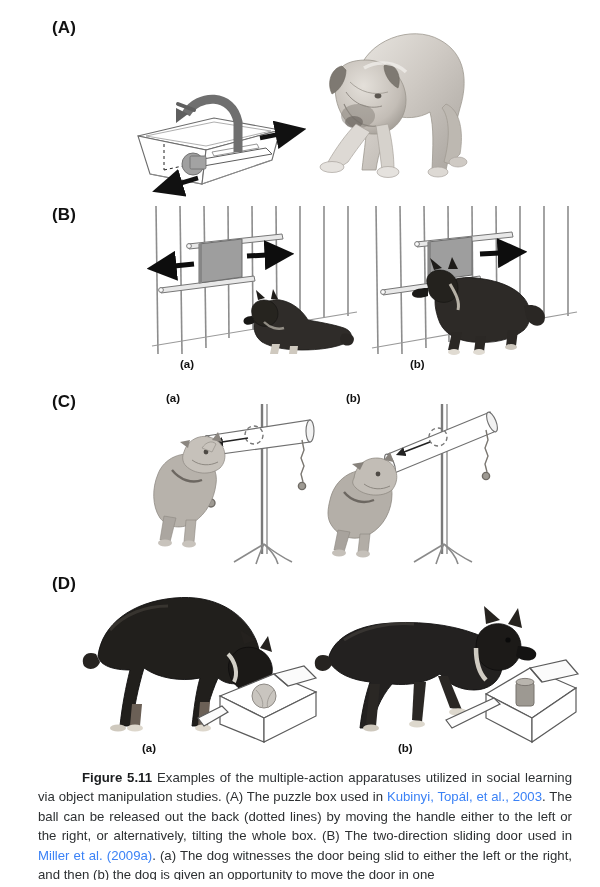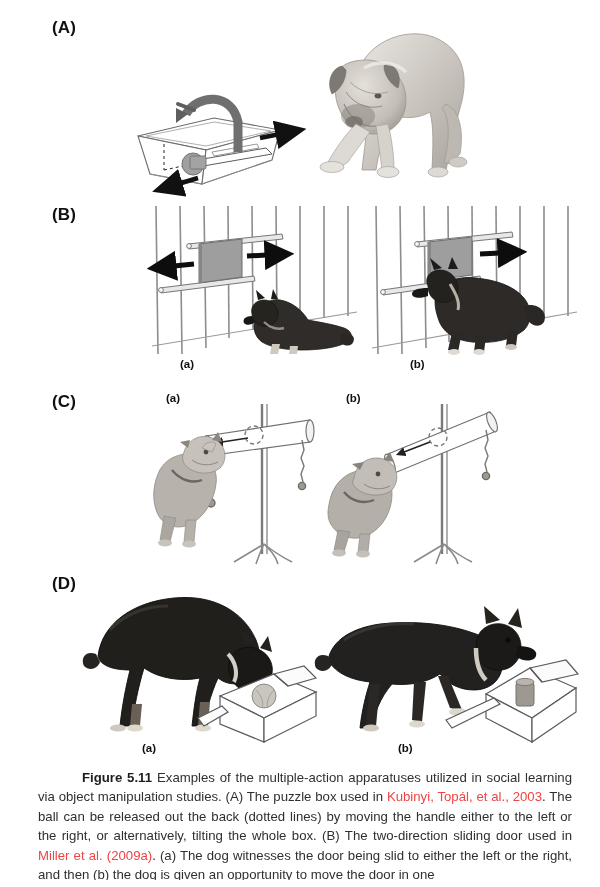--- a/index.html
+++ b/index.html
@@ -57,21 +57,21 @@
     color: #2d3032;
     text-align: justify;
     text-justify: inter-word;
   }
   .caption .fig-no {
     font-weight: bold;
     color: #1b1d1f;
     padding-left: 44px;
   }
   .caption .cite {
-    color: #ef4444;
+    color: #3b82f6;
   }
   .caption .gap { display: inline-block; width: 5px; }
 
   
   .page-clip {
     position: absolute;
     left: 0; top: 880px; width: 600px; height: 7px;
     background: #ffffff;
     pointer-events: none;
   }

